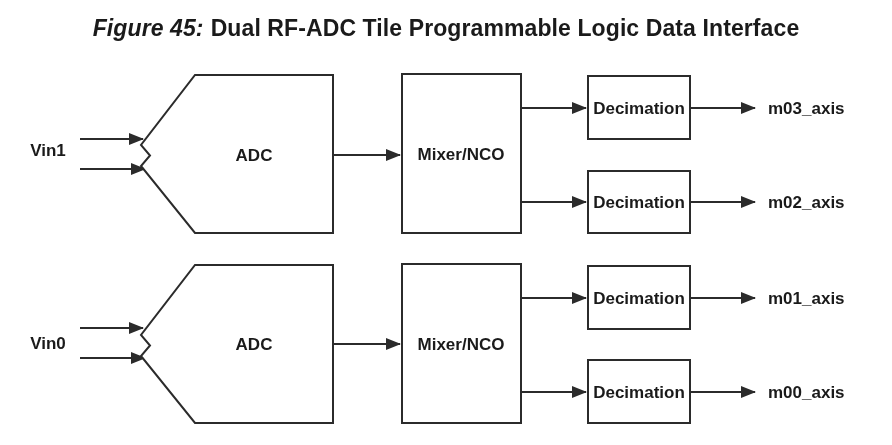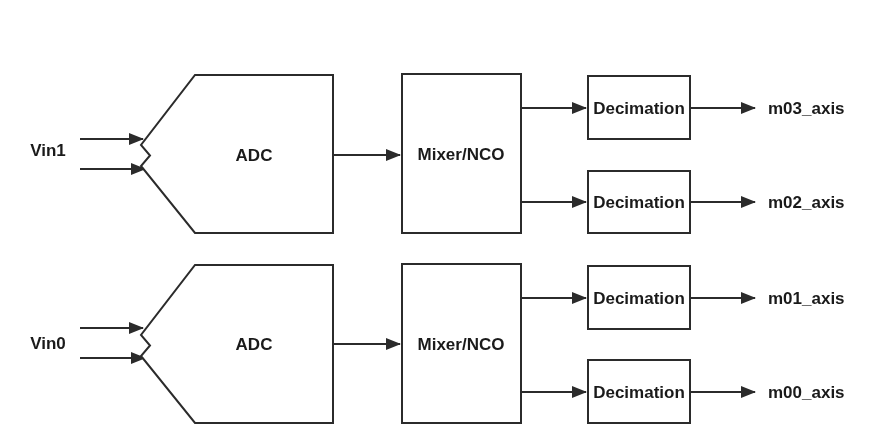--- a/index.html
+++ b/index.html
@@ -26,20 +26,23 @@
     fill:#1a1a1a;
   }
   .shape{fill:#ffffff;stroke:#2b2b2b;stroke-width:2;}
   .wire{stroke:#2b2b2b;stroke-width:2;fill:none;}
 </style>
 </head>
 <body>
 
 <div class="page">
 
+  <div class="caption">
+    <span class="fig-label">Figure 45:</span><span>Dual RF-ADC Tile Programmable Logic Data Interface</span>
+  </div>
 
   <svg width="892" height="445" viewBox="0 0 892 445">
     <defs>
       <marker id="arr" markerUnits="userSpaceOnUse" markerWidth="15" markerHeight="12" refX="14" refY="6" orient="auto">
         <path d="M0,0 L15,6 L0,12 Z" fill="#2b2b2b"></path>
       </marker>
     </defs>
 
     <g>
       <text x="48" y="156" text-anchor="middle">Vin1</text>

